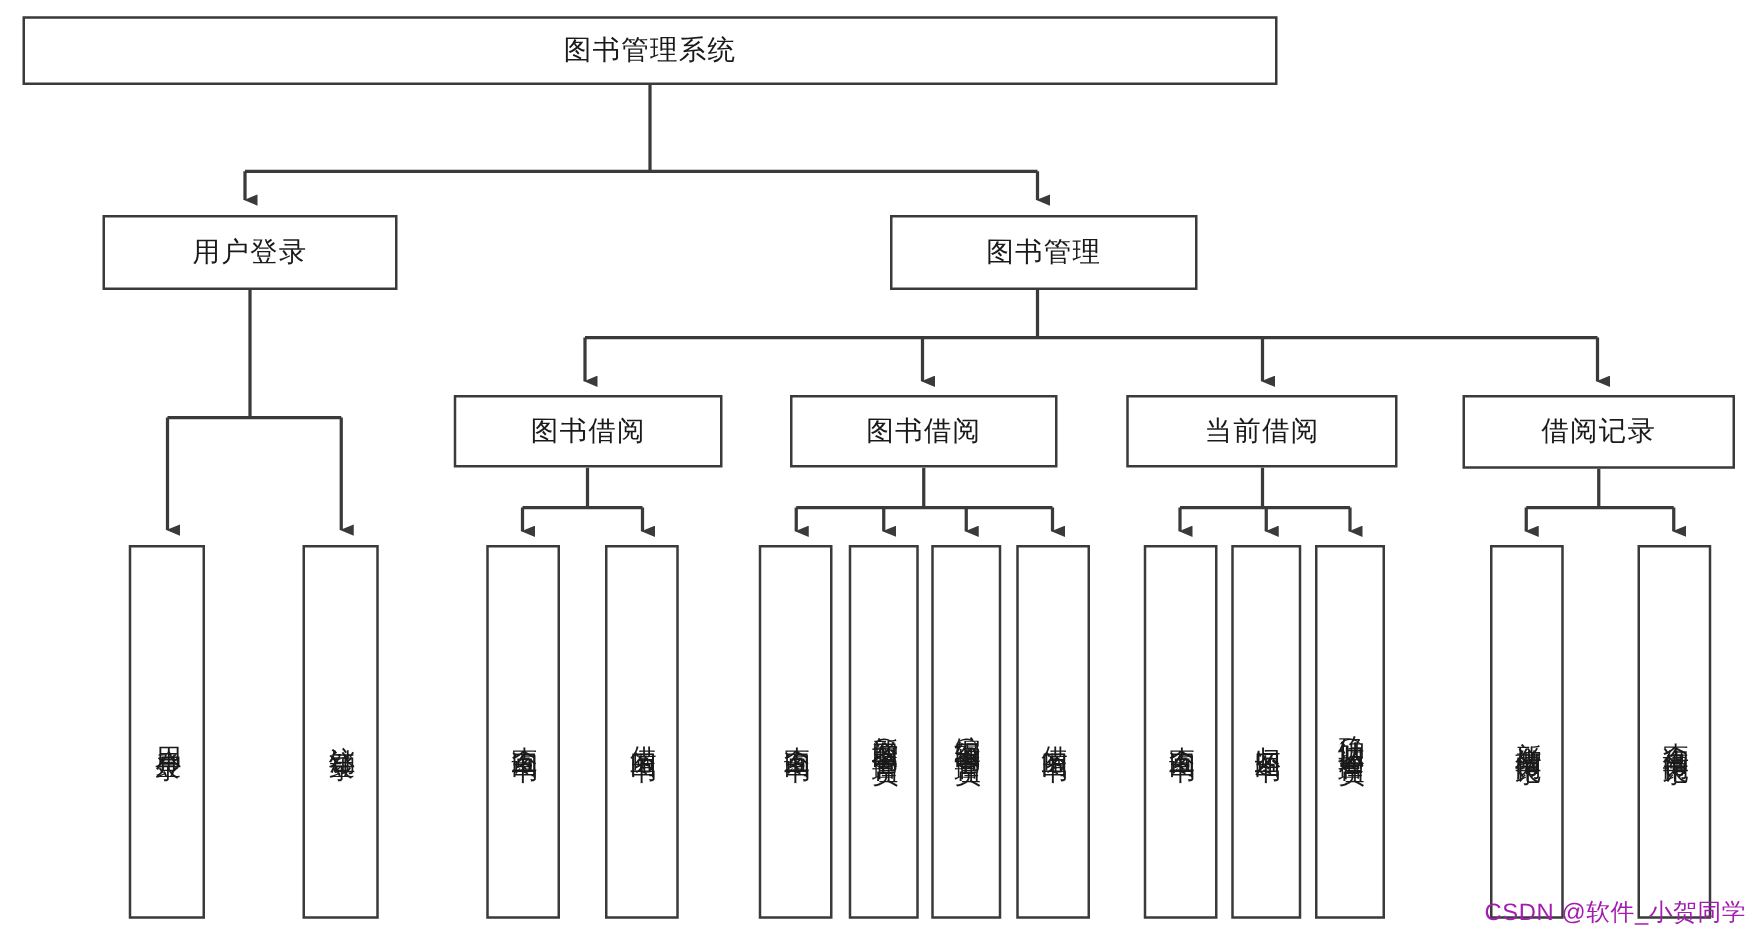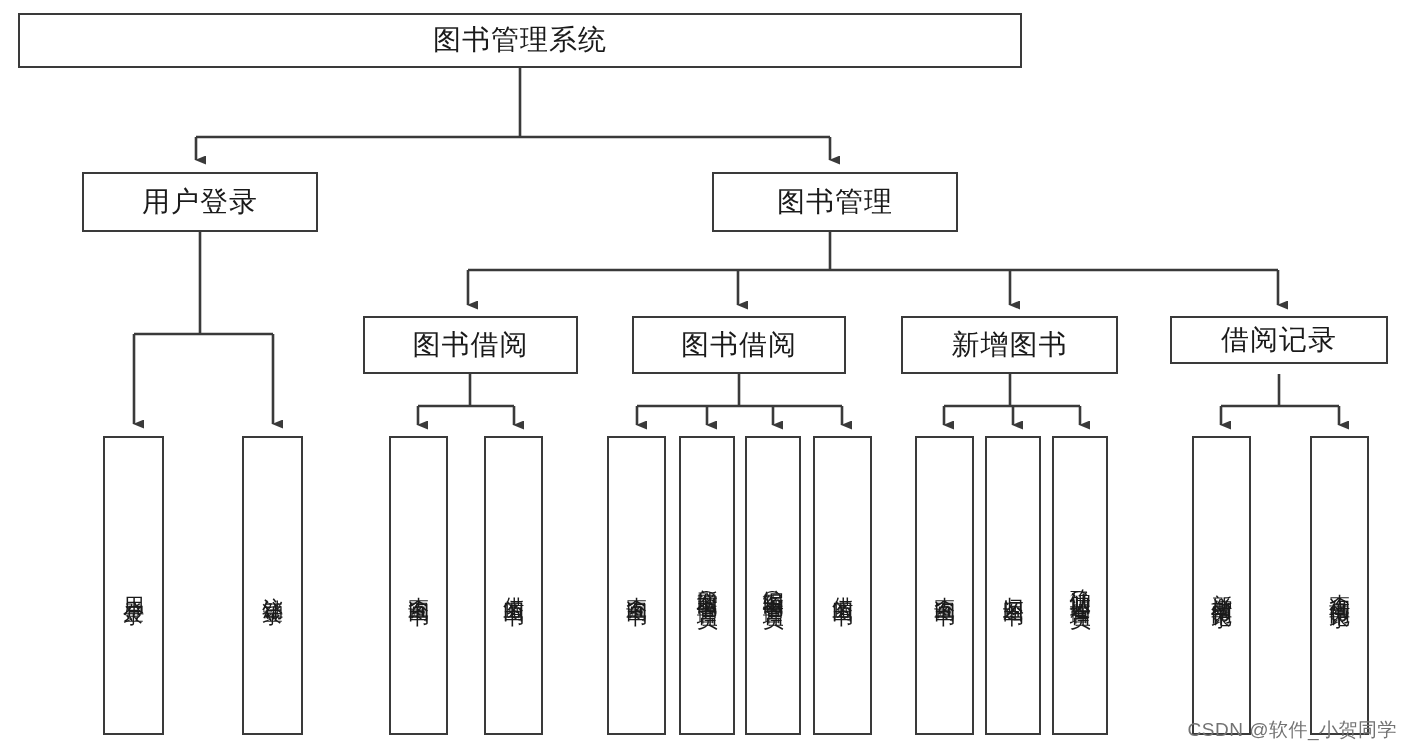--- a/index.html
+++ b/index.html
@@ -28,21 +28,21 @@
     position: absolute;
     box-sizing: border-box;
     background: #ffffff;
     border: 2.5px solid #3a3a3a;
     display: flex;
     align-items: center;
     justify-content: center;
     color: #1a1a1a;
   }
   .node.horiz .node-label {
-    font-size: 28px;
+    font-size: 22px;
     letter-spacing: 1px;
     line-height: 1.1;
     white-space: nowrap;
   }
   .node.vert {
     align-items: center;
     justify-content: center;
     padding: 6px 0;
   }
   .node.vert .node-label {
@@ -52,21 +52,21 @@
     line-height: 1.35;
     letter-spacing: 3px;
     text-align: center;
     max-height: 100%;
   }
   .watermark {
     position: absolute;
     right: 8px;
     bottom: 4px;
     font-size: 19px;
-    color: #737373;
+    color: #a21caf;
     letter-spacing: 0.5px;
     white-space: nowrap;
     pointer-events: none;
   }
 </style>
 </head>
 <body>
 
 <div id="canvas">
 
@@ -131,23 +131,23 @@
     <span class="node-label">图书管理</span>
   </div>
 
   <div class="node horiz" style="left:363px; top:316px; width:215px; height:58px;">
     <span class="node-label">图书借阅</span>
   </div>
   <div class="node horiz" style="left:632px; top:316px; width:214px; height:58px;">
     <span class="node-label">图书借阅</span>
   </div>
   <div class="node horiz" style="left:901px; top:316px; width:217px; height:58px;">
-    <span class="node-label">新增图书</span>
+    <span class="node-label">当前借阅</span>
   </div>
-  <div class="node horiz" style="left:1170px; top:316px; width:218px; height:48px;">
+  <div class="node horiz" style="left:1170px; top:316px; width:218px; height:59px;">
     <span class="node-label">借阅记录</span>
   </div>
 
   <div class="node vert" style="left:103px; top:436px; width:61px; height:299px;">
     <span class="node-label">用户登录</span>
   </div>
   <div class="node vert" style="left:242px; top:436px; width:61px; height:299px;">
     <span class="node-label">注销登录</span>
   </div>
   <div class="node vert" style="left:389px; top:436px; width:59px; height:299px;">

